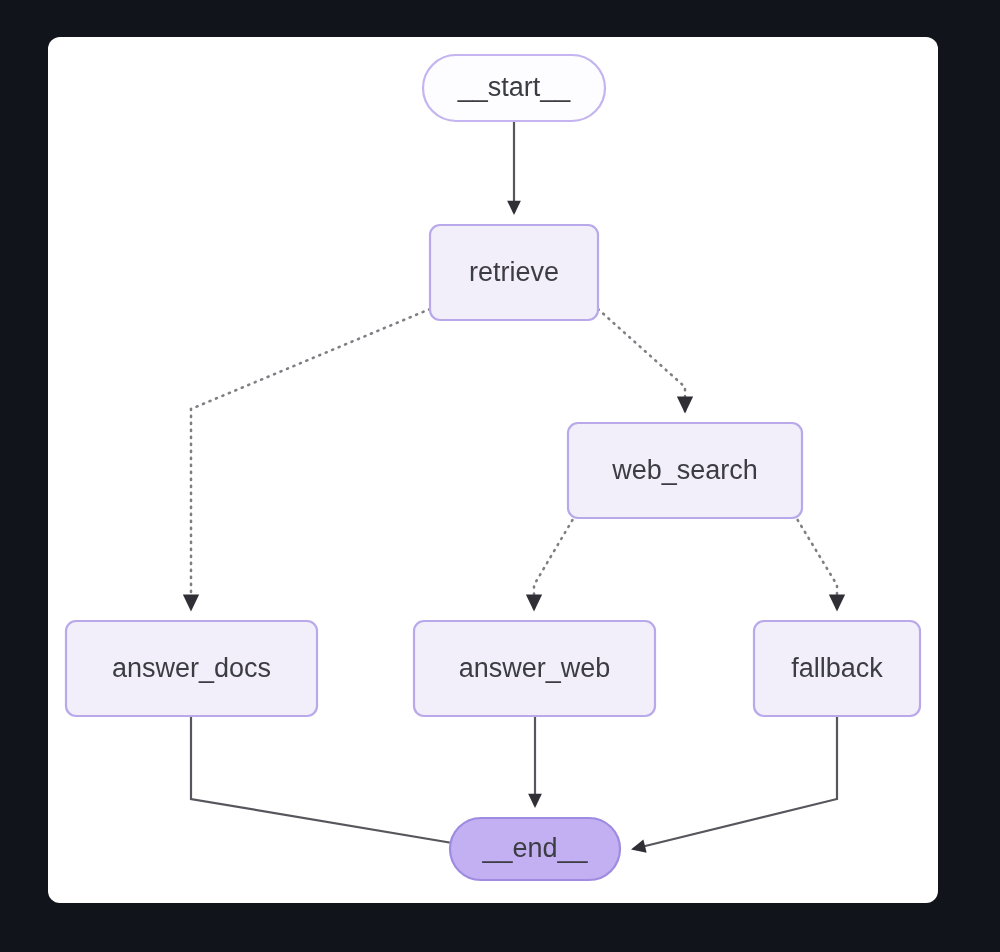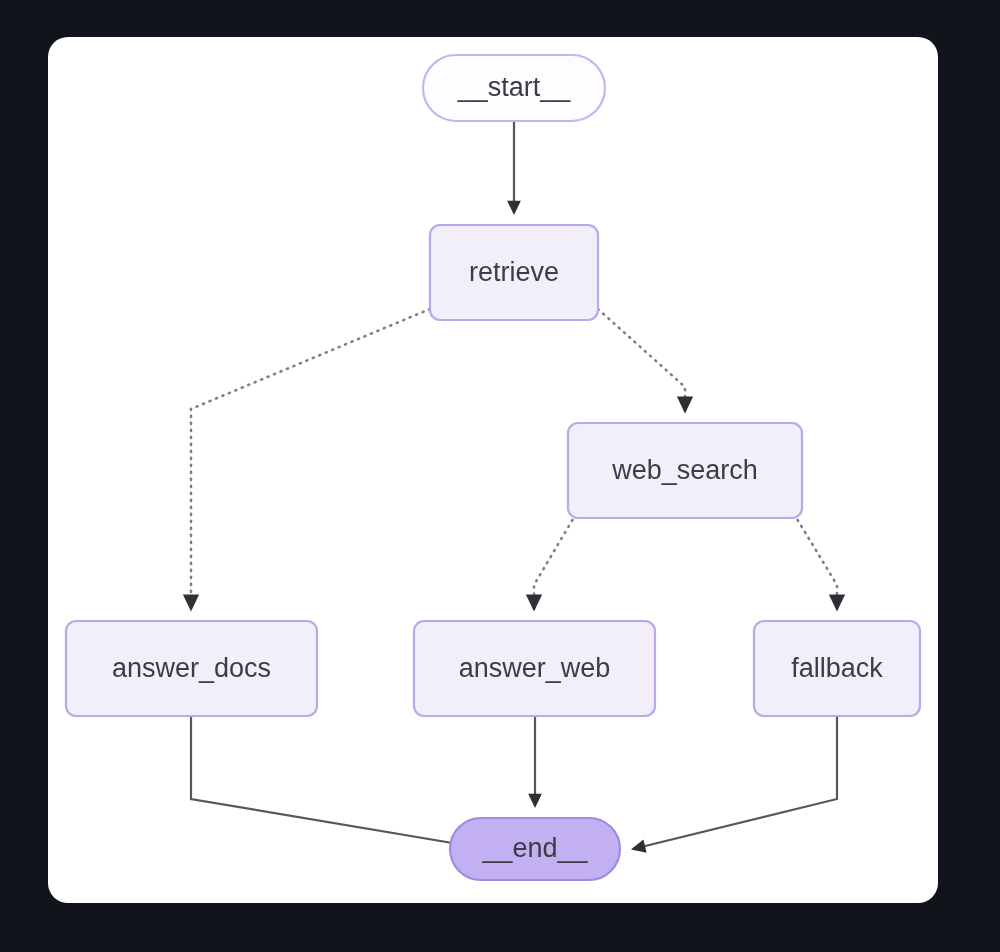--- a/index.html
+++ b/index.html
@@ -20,21 +20,21 @@
     height: 952px;
     background: #12141c;
   }
   #graph-card {
     position: absolute;
     left: 48px;
     top: 37px;
     width: 890px;
     height: 866px;
     background: #ffffff;
-    border-radius: 20px;
+    border-radius: 12px;
     overflow: hidden;
   }
   #graph-svg {
     display: block;
     width: 890px;
     height: 866px;
   }
   .node-label {
     font-family: "Liberation Sans", sans-serif;
     font-size: 27px;

